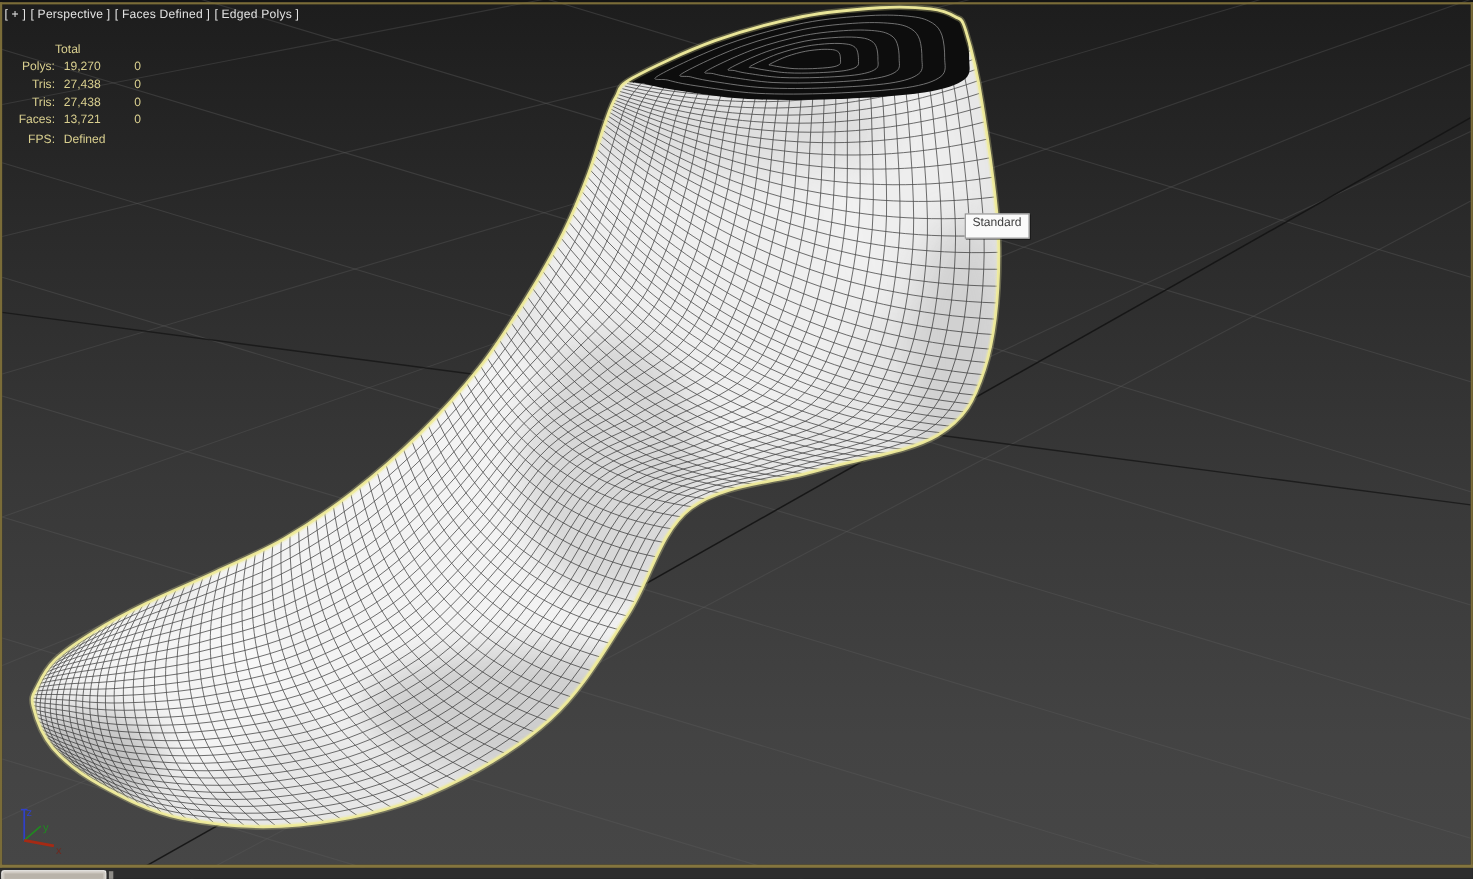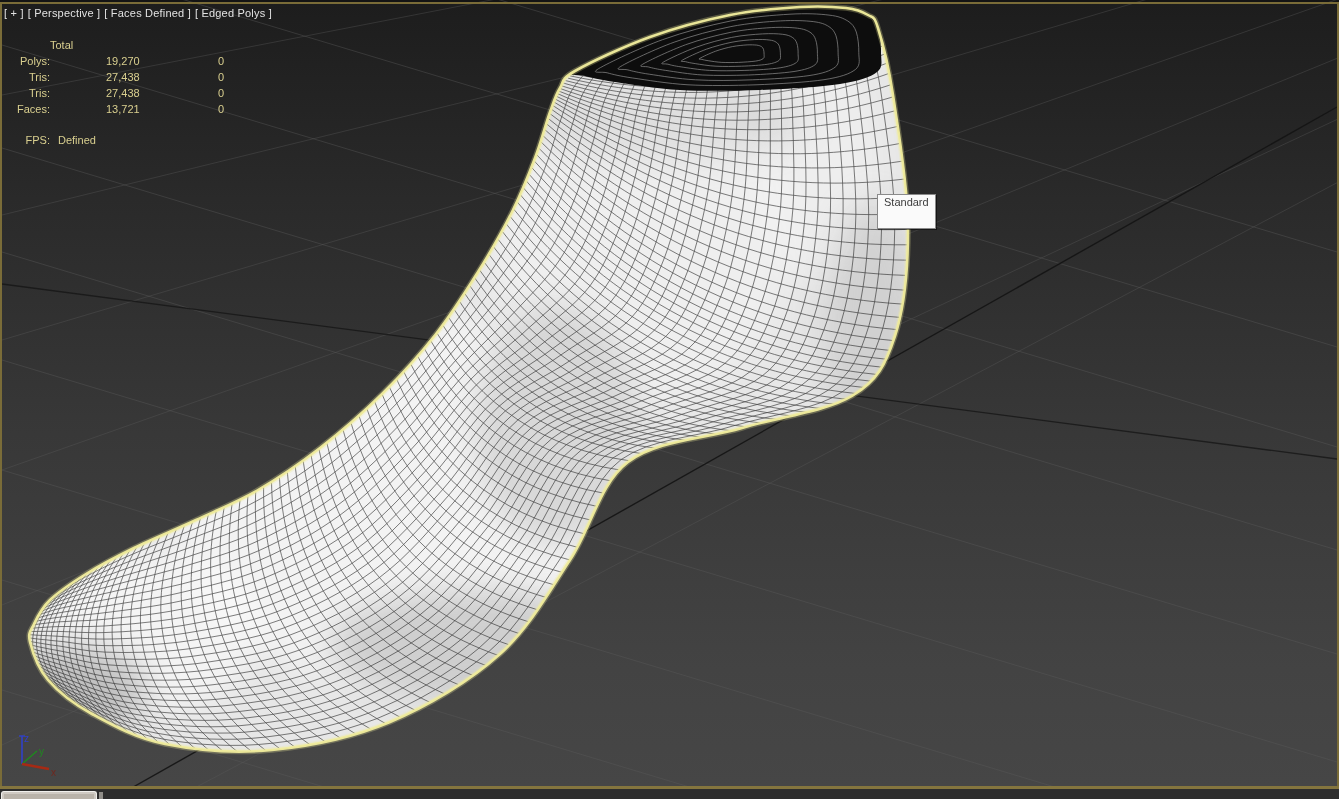--- a/index.html
+++ b/index.html
@@ -26,30 +26,30 @@
   #trackbar-nub{position:absolute;left:99px;top:792px;width:4px;height:7px;background:#8f8d88;}
 
   #viewport-label{
     position:absolute;left:4px;top:7px;font-size:11px;letter-spacing:0.2px;
     color:#e2e2e2;white-space:nowrap;
   }
   #viewport-label span{margin-right:4px;cursor:pointer;}
 
   #stats{position:absolute;left:10px;top:37px;font-size:11px;color:#d9cf8f;line-height:16px;}
   .stats-header{margin-left:40px;}
-  .stats-row{display:flex;gap:48px;}
+  .stats-row{display:flex;}
   .stats-label{width:40px;text-align:right;}
   .stats-total{width:64px;margin-left:8px;}
   .stats-sel{width:30px;}
-  #fps-row{display:flex;margin-top:15px;align-items:flex-end;}
+  #fps-row{display:flex;margin-top:2px;align-items:flex-end;}
 
   #tooltip{
     position:absolute;left:877px;top:194px;
     font-size:11px;color:#3d3d3d;background:#fafafa;
-    border:1px solid #8a8a8a;padding:1px 6px 20px 6px;
+    border:1px solid #8a8a8a;padding:1px 6px 8px 6px;
     box-shadow:1px 1px 0 rgba(0,0,0,0.5);
     white-space:nowrap;
   }
 </style>
 </head>
 <body>
 
 <div id="stage">
 
   <svg id="scene" width="1339" height="799" viewBox="0 0 1339 799">

